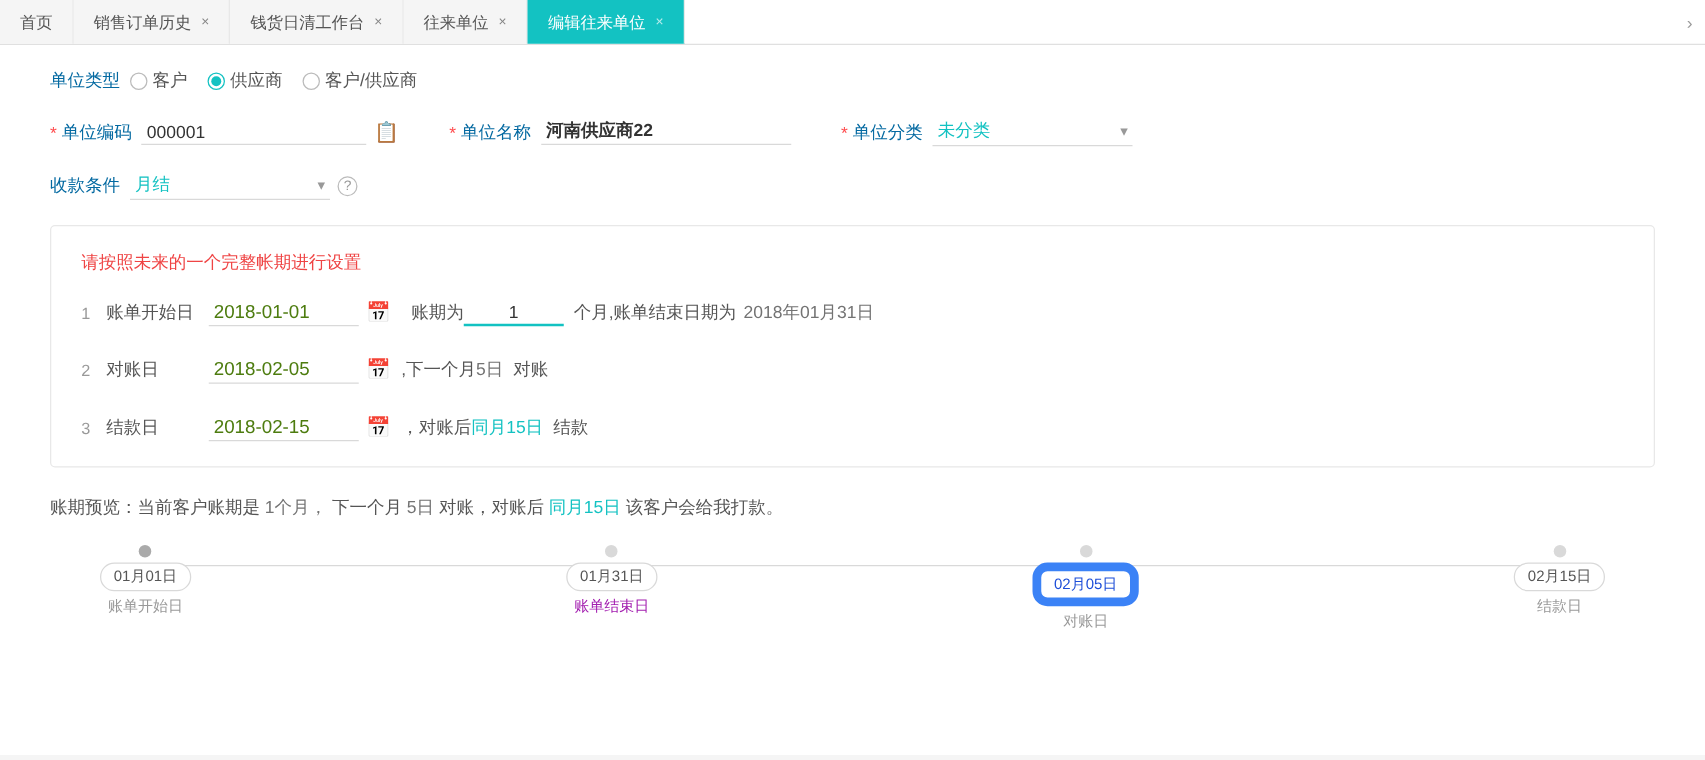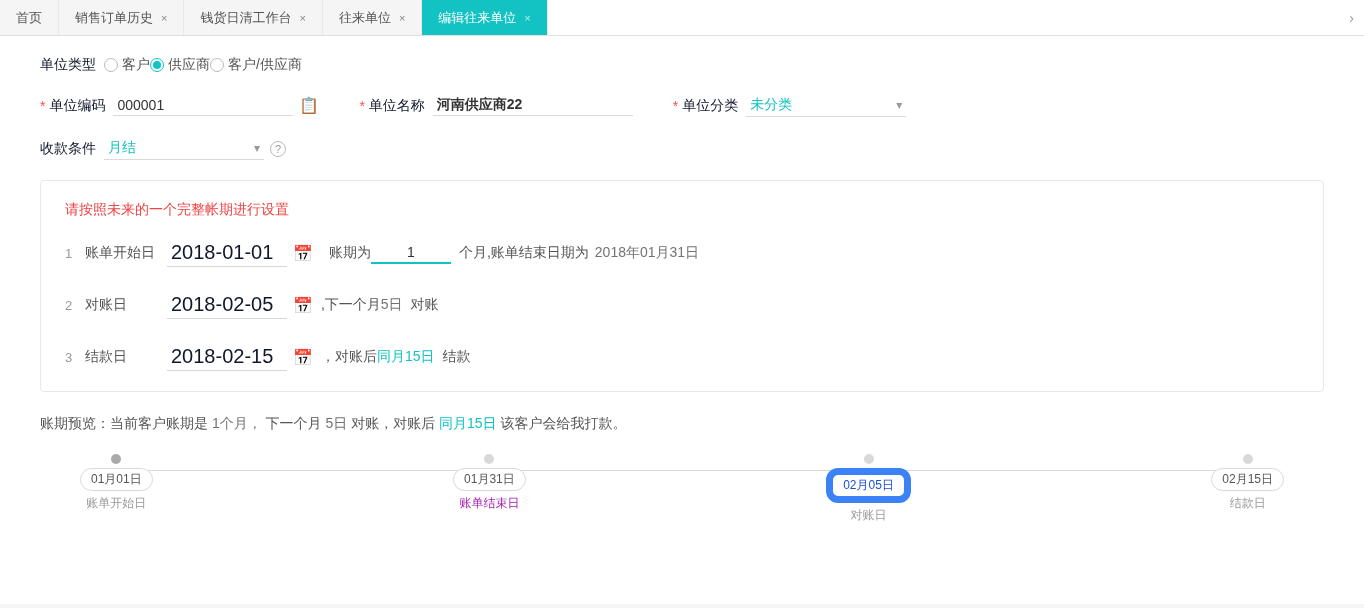--- a/index.html
+++ b/index.html
@@ -53,31 +53,32 @@
     }
 
     
     .form-row {
       display: flex;
       align-items: center;
       margin-bottom: 20px;
       flex-wrap: wrap;
     }
     .form-label {
-      color: #0f172a;
+      color: #0369a1;
       margin-right: 8px;
       white-space: nowrap;
     }
     .required-star {
       color: #ff4d4f;
       margin-right: 4px;
     }
     .radio-group {
       display: flex;
       align-items: center;
+      gap: 16px;
     }
     .radio-option {
       display: flex;
       align-items: center;
       gap: 4px;
       cursor: pointer;
       color: #555;
     }
     .radio-circle {
       width: 14px;
@@ -176,22 +177,22 @@
       color: #555;
       margin-right: 12px;
       white-space: nowrap;
       min-width: 70px;
     }
     .date-input {
       border: none;
       border-bottom: 1px solid #d9d9d9;
       outline: none;
       padding: 2px 4px;
-      font-size: 20px;
-      color: #0f172a;
+      font-size: 15px;
+      color: #4d7c0f;
       width: 120px;
     }
     .row-suffix {
       color: #555;
       margin-left: 8px;
     }
     .period-input {
       border: none;
       border-bottom: 2px solid #13c2c2;
       outline: none;

